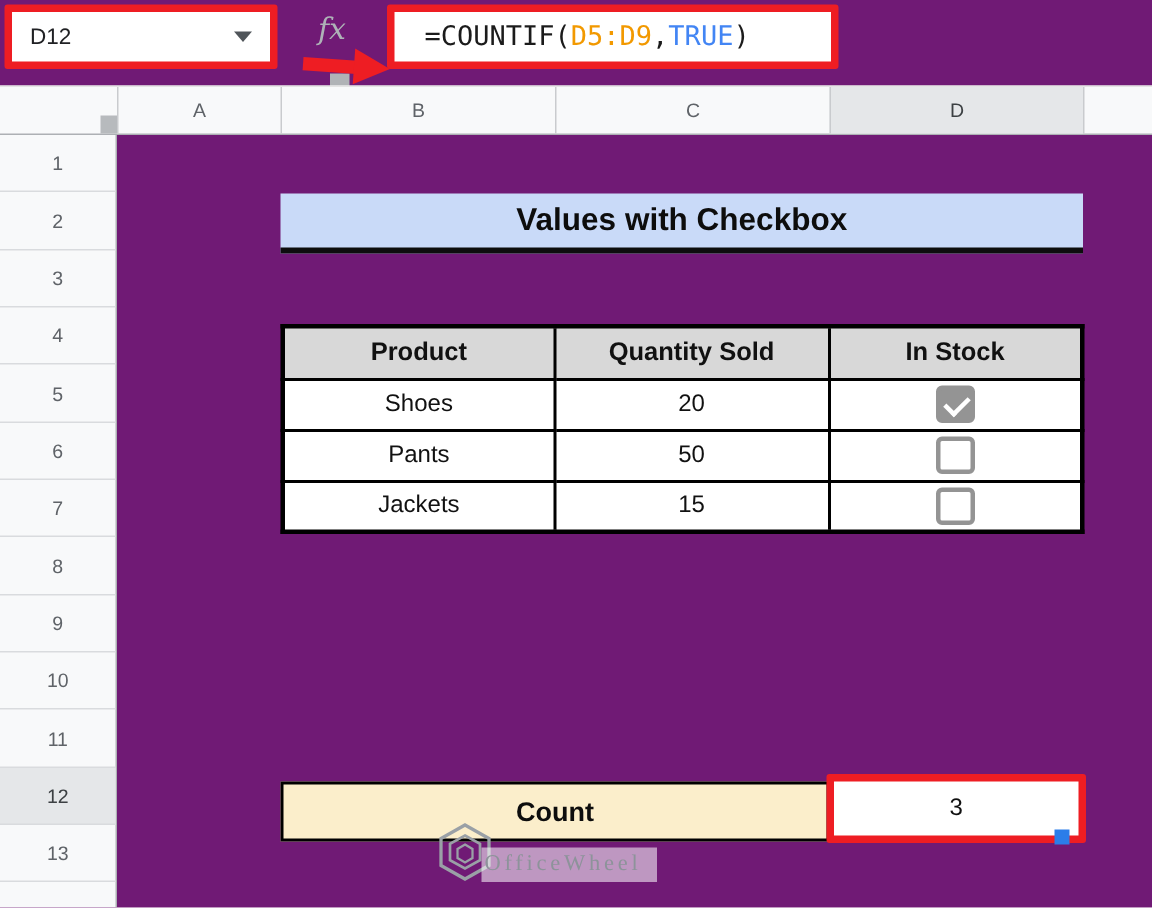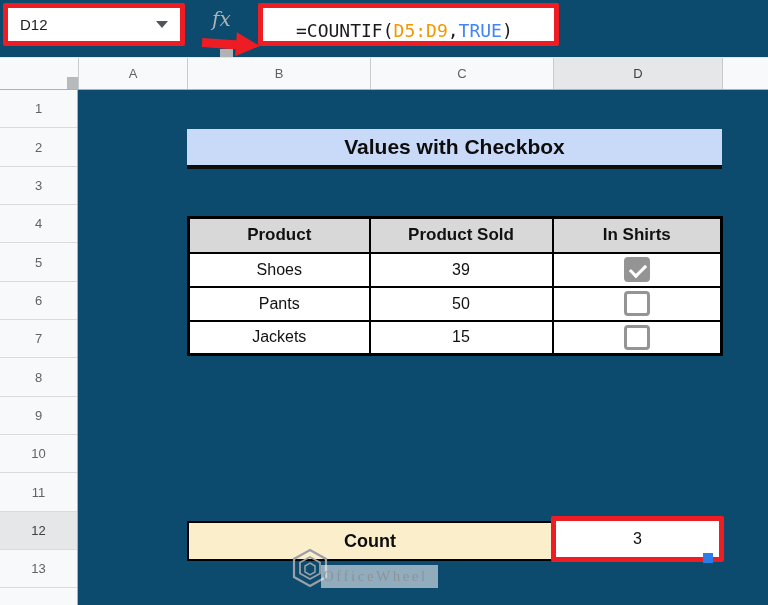--- a/index.html
+++ b/index.html
@@ -1,29 +1,29 @@
 <!DOCTYPE html>
 <html><head>
 <meta charset="utf-8">
 <style>
   html,body{margin:0;padding:0;background:#fff;}
-  .app{position:relative;width:768px;height:605px;background:#0c4a6e;overflow:hidden;
+  .app{position:relative;width:768px;height:605px;background:#701a75;overflow:hidden;
        font-family:"Liberation Sans",sans-serif;}
 
   
   .ann{position:absolute;border:5px solid #ee1d23;border-radius:2px;background:#fff;box-sizing:border-box;}
   .ann-name{left:3px;top:3px;width:182px;height:43px;}
   .ann-formula{left:258px;top:3px;width:301px;height:43px;}
   .namebox{display:flex;align-items:center;height:100%;padding:0 12px;font-size:15px;color:#202124;}
   .caret{margin-left:auto;width:0;height:0;border-left:6px solid transparent;
          border-right:6px solid transparent;border-top:7px solid #50555a;}
   .fx{position:absolute;left:212px;top:7px;font-family:"DejaVu Serif",serif;font-style:italic;
       font-size:20px;color:#aeb2b7;}
   .divider-notch{position:absolute;left:220px;top:49px;width:13px;height:11px;background:#b0b3b6;}
-  .formula{display:flex;align-items:flex-end;height:100%;padding-left:33px;white-space:pre;
+  .formula{display:flex;align-items:center;height:100%;padding-left:20px;white-space:pre;
            font-family:"DejaVu Sans Mono","Liberation Mono",monospace;font-size:18px;color:#1b1b1b;}
   .f-orange{color:#f29900;}
   .f-blue{color:#4285f4;}
   .arrow{position:absolute;left:202px;top:32px;width:60px;height:24px;transform:rotate(4deg);z-index:6;}
   .arrow .tail{position:absolute;left:0;top:8px;width:36px;height:9px;background:#ee1d23;}
   .arrow .head{position:absolute;left:34px;top:0;width:0;height:0;border-top:12px solid transparent;
                border-bottom:12px solid transparent;border-left:24px solid #ee1d23;}
 
   
   .colheaders{position:absolute;left:0;top:57px;width:768px;height:33px;display:flex;
@@ -130,26 +130,26 @@
 
   <table class="ptable">
     <colgroup>
         <col style="width:181px">
         <col style="width:183px">
         <col style="width:169px">
       </colgroup>
     <tbody>
         <tr>
       <th>Product</th>
-      <th>Product Sold</th>
-      <th>In Shirts</th>
+      <th>Quantity Sold</th>
+      <th>In Stock</th>
     </tr>
     <tr>
       <td>Shoes</td>
-      <td>39</td>
+      <td>20</td>
       <td>
             <div class="cb checked"></div>
           </td>
     </tr>
     <tr>
       <td>Pants</td>
       <td>50</td>
       <td>
             <div class="cb"></div>
           </td>

